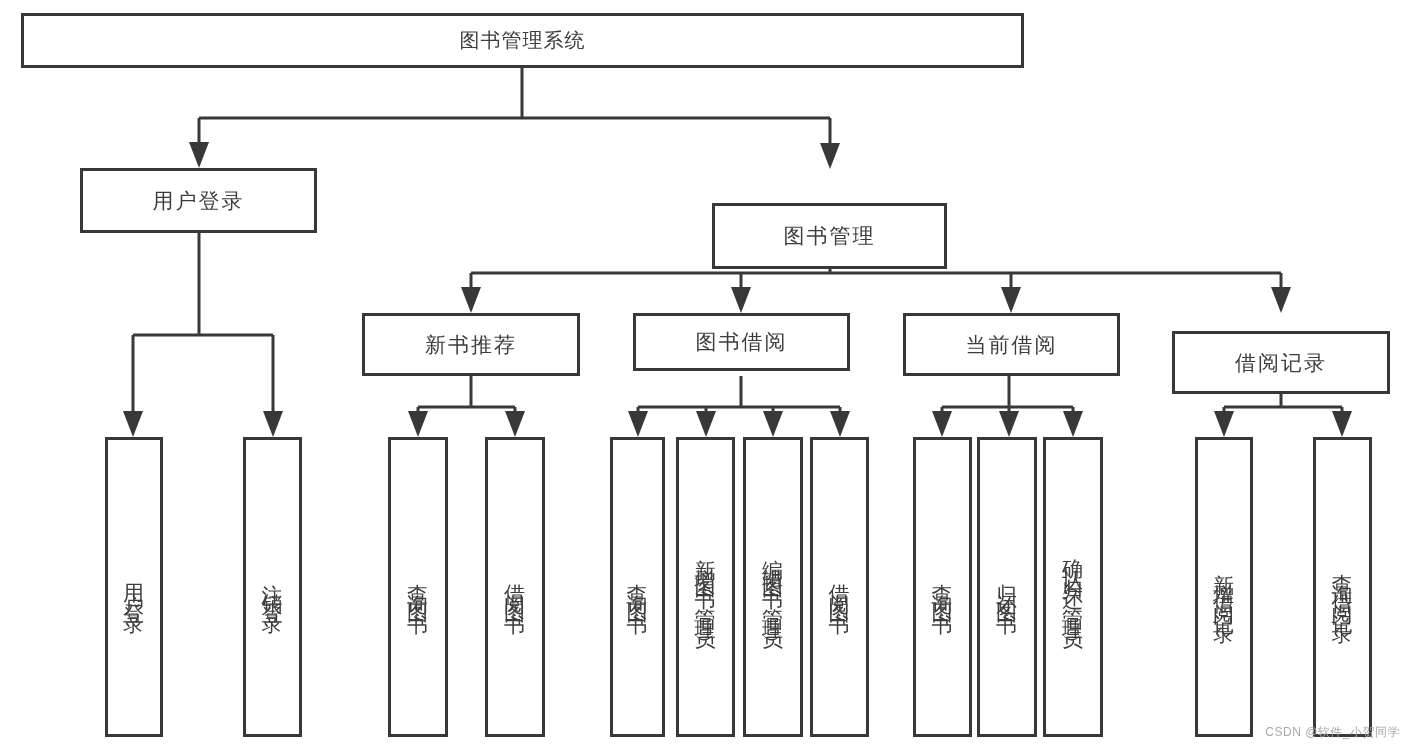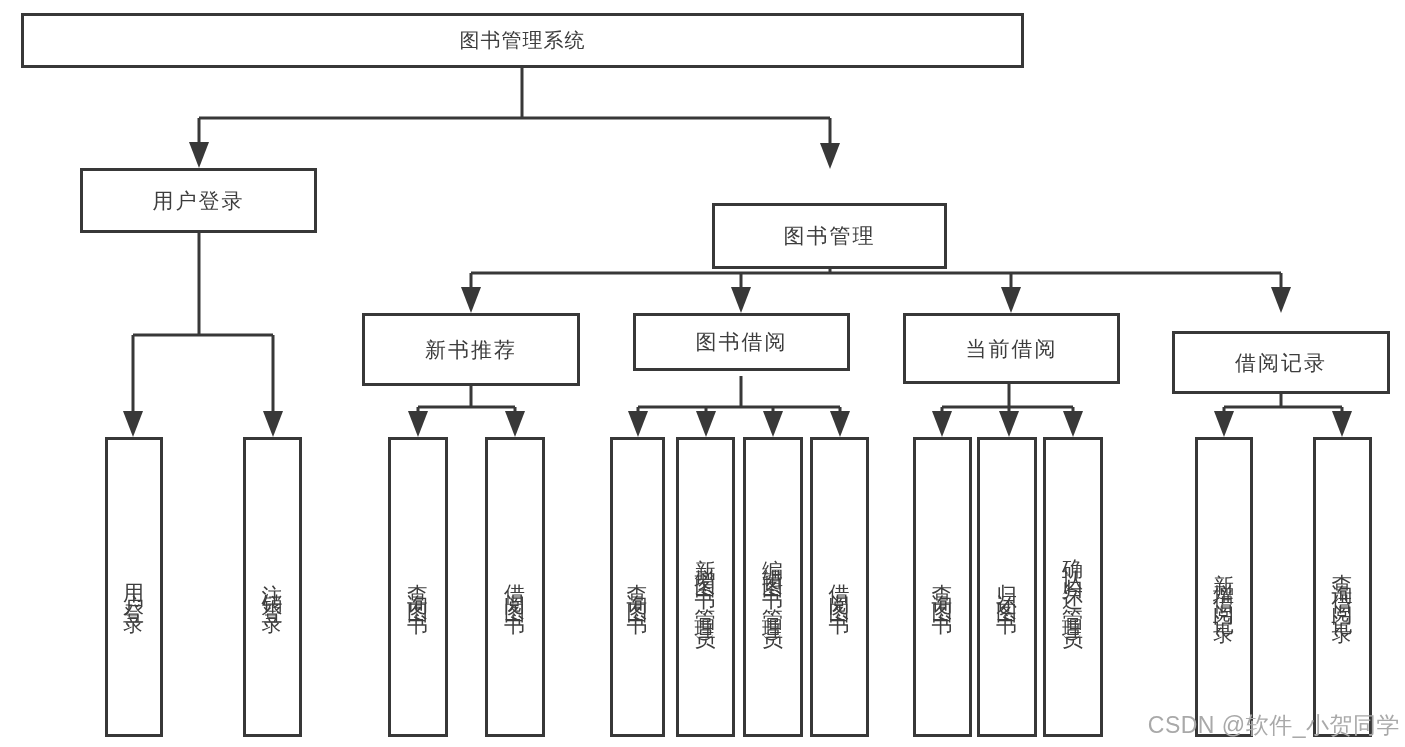--- a/index.html
+++ b/index.html
@@ -43,21 +43,21 @@
     text-orientation: mixed;
     font-size: 21px;
     letter-spacing: 10px;
     line-height: 1;
     white-space: nowrap;
   }
   #watermark {
     position: absolute;
     right: 5px;
     bottom: 6px;
-    font-size: 23px;
+    font-size: 12px;
     color: #a9a9a9;
     letter-spacing: 0.5px;
     z-index: 2;
     white-space: nowrap;
   }
 </style>
 </head>
 <body>
 
 <div id="canvas">
@@ -106,27 +106,27 @@
     <span class="root-label">图书管理系统</span>
   </div>
 
   <div class="node" style="left:80px; top:168px; width:237px; height:65px;">
     <span class="hlabel">用户登录</span>
   </div>
   <div class="node" style="left:712px; top:168px; width:235px; height:66px;margin-top:35px;">
     <span class="hlabel">图书管理</span>
   </div>
 
-  <div class="node" style="left:362px; top:313px; width:218px; height:73px;">
+  <div class="node" style="left:362px; top:313px; width:218px; height:63px;">
     <span class="hlabel">新书推荐</span>
   </div>
   <div class="node" style="left:633px; top:313px; width:217px; height:58px;">
     <span class="hlabel">图书借阅</span>
   </div>
-  <div class="node" style="left:903px; top:313px; width:217px; height:71px;">
+  <div class="node" style="left:903px; top:313px; width:217px; height:63px;">
     <span class="hlabel">当前借阅</span>
   </div>
   <div class="node" style="left:1172px; top:331px; width:218px; height:63px;">
     <span class="hlabel">借阅记录</span>
   </div>
 
   <div class="node vleaf" style="left:105px; top:437px; width:58px; height:300px;">
     <span class="vlabel">用户登录</span>
   </div>
   <div class="node vleaf" style="left:243px; top:437px; width:59px; height:300px;">

